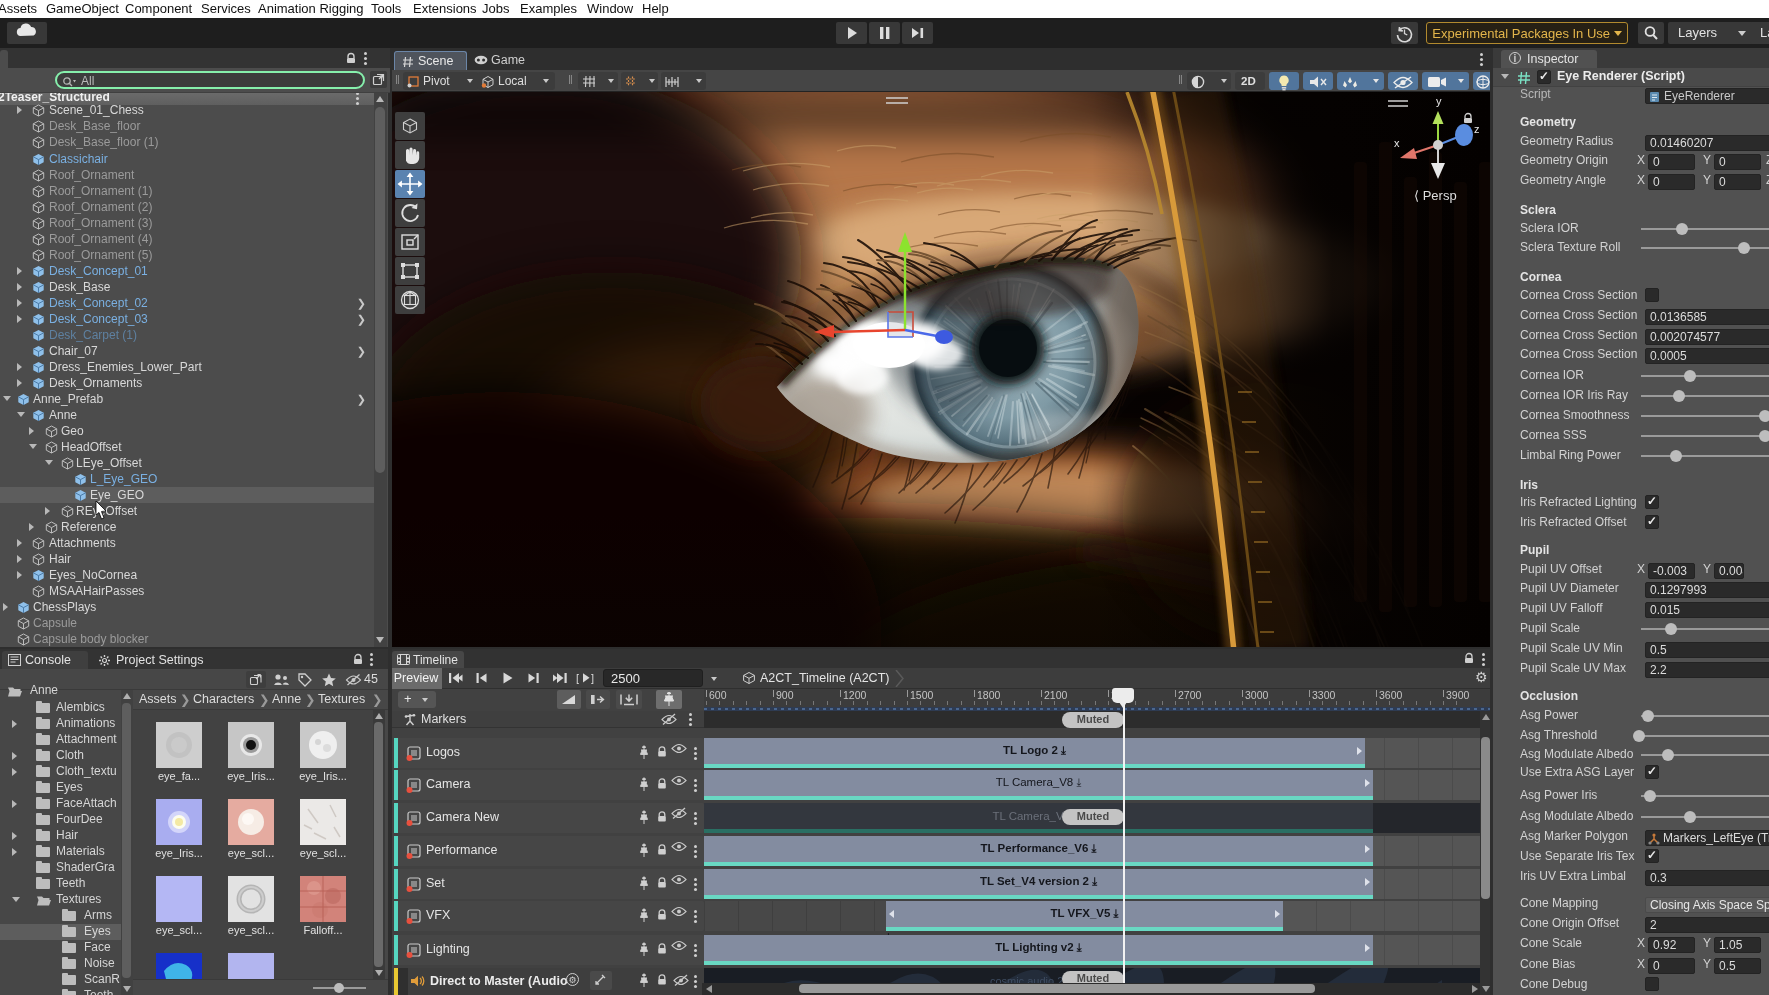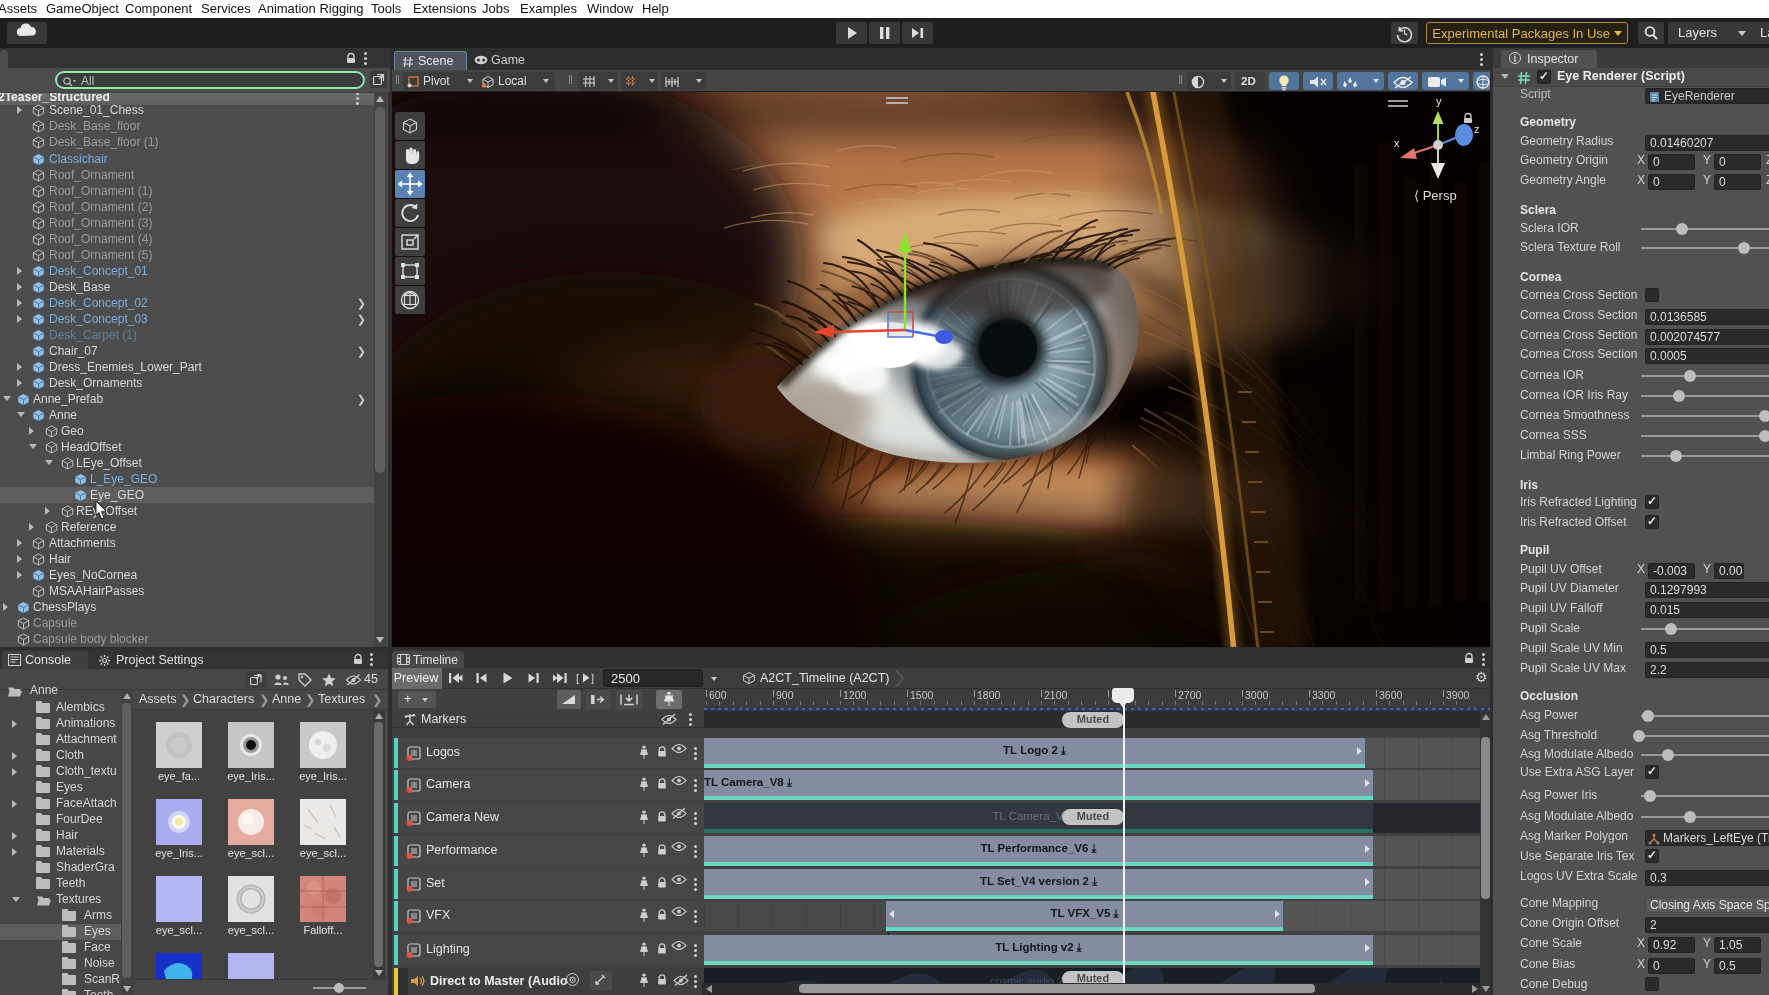--- a/index.html
+++ b/index.html
@@ -1112,21 +1112,21 @@
       <div class="knob" style="left:191px;top:763px;"></div>
 <div class="irow" style="top:781px;">Asg Marker Polygon</div>
 <div class="ifield" style="left:152px;top:782px;width:130px;"><svg class="abs" style="left:2px;top:2px" width="12" height="12">
           <path d="M6 1 v5 M6 6 l-4 4 M6 6 l4 4" stroke="#c87a3a" stroke-width="1.5"></path>
           <circle cx="6" cy="2" r="1.6" fill="#c87a3a"></circle>
           <circle cx="2" cy="10" r="1.6" fill="#888"></circle>
           <circle cx="10" cy="10" r="1.6" fill="#888"></circle>
         </svg><span style="margin-left:13px;">Markers_LeftEye (Tra</span></div>
 <div class="irow" style="top:801px;">Use Separate Iris Tex</div>
 <div class="chk on" style="left:152px;top:801px;"></div>
-<div class="irow" style="top:821px;">Logos UV Extra Scale</div>
+<div class="irow" style="top:821px;">Iris UV Extra Limbal</div>
 <div class="ifield" style="left:152px;top:822px;width:130px;">0.3</div>
 <div class="irow" style="top:848px;">Cone Mapping</div>
 <div class="ifield" style="left:152px;top:849px;width:130px;background:#595959;border-color:#4a4a4a;color:#e6e6e6;">Closing Axis Space Spli</div>
 <div class="irow" style="top:868px;">Cone Origin Offset</div>
 <div class="ifield" style="left:152px;top:869px;width:130px;">2</div>
 <div class="irow" style="top:888px;">Cone Scale</div>
 <span class="irow" style="left:144px;top:888px;">X</span>
       <div class="ifield" style="left:155px;top:889px;width:47px;">0.92</div>
       <span class="irow" style="left:210px;top:888px;">Y</span>
       <div class="ifield" style="left:221px;top:889px;width:47px;">1.05</div>
@@ -1712,21 +1712,21 @@
         </svg>
  <svg class="abs" style="left:276px;top:4px" width="18" height="13">
           <path d="M2 6.5 Q6 2.5 9 2.5 T16 6.5 Q12 10.5 9 10.5 T2 6.5 Z" fill="none" stroke="#c9c9c9" stroke-width="1.1"></path>
           <circle cx="9" cy="6.5" r="2" fill="#c9c9c9"></circle>
         </svg>
  <span class="kebab" style="left:300px;top:9px;"></span>
 </div>
 <div style="position:absolute;left:314px;top:121px;width:788px;height:30px;background:#555 repeating-linear-gradient(90deg, rgba(0,0,0,0.12) 0 1px, transparent 1px 34px);" class="lane">
  <div style="position:absolute;left:0px;top:0;width:669px;height:30px;background:#838ca0;">
   <div style="position:absolute;left:0;bottom:0;width:100%;height:4px;background:#69d8c3;"></div>
-  <span style="position:absolute;left:0;right:0;top:6px;text-align:left;font-size:11.5px;color:#14161c;font-weight:bold;">TL Camera_V8 <span style="font-size:11px;">⤓</span></span>
+  <span style="position:absolute;left:0;right:0;top:6px;text-align:center;font-size:11.5px;color:#14161c;font-weight:normal;">TL Camera_V8 <span style="font-size:11px;">⤓</span></span>
   <div style="position:absolute;right:3px;top:9px;width:0;height:0;border-left:5px solid #dfe2ea;border-top:4px solid transparent;border-bottom:4px solid transparent;"></div>
  </div>
 </div>
 <div style="position:absolute;left:4px;top:154px;width:310px;height:30px;background:#464646;border-radius:0 2px 2px 0;">
  <div style="position:absolute;left:0;top:0;width:4px;height:30px;background:#56d6c0;"></div>
  <svg class="abs" style="left:12px;top:8px" width="15" height="15">
           <rect x="2" y="1" width="12" height="12" rx="2" fill="none" stroke="#c9c9c9" stroke-width="1.2"></rect>
           <rect x="5" y="4" width="6" height="6" fill="#c9c9c9" opacity=".5"></rect>
           <circle cx="3.5" cy="12" r="3" fill="#e8503e"></circle>
         </svg>

